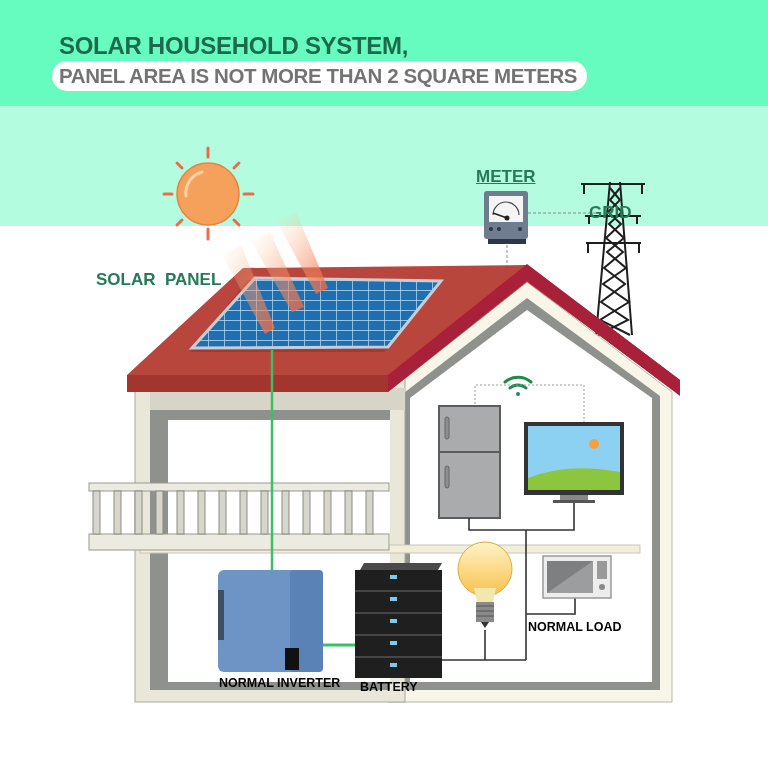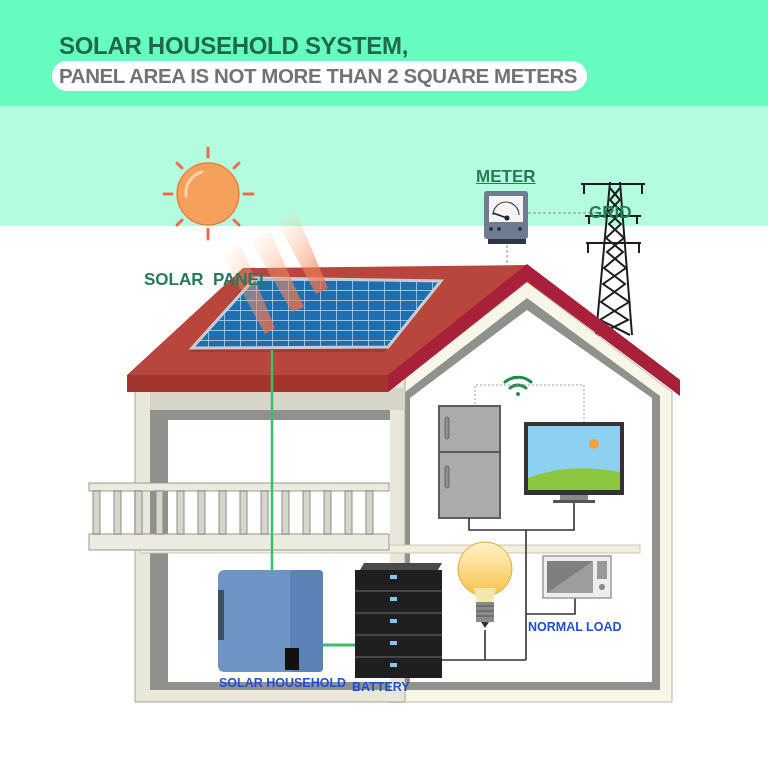--- a/index.html
+++ b/index.html
@@ -4,21 +4,21 @@
 <style>
   html,body{margin:0;padding:0;}
   body{width:768px;height:768px;overflow:hidden;background:#ffffff;font-family:"Liberation Sans","DejaVu Sans",sans-serif;position:relative;}
   .band-top{position:absolute;left:0;top:0;width:768px;height:106px;background:#66fcbf;}
   .band-mid{position:absolute;left:0;top:106px;width:768px;height:120px;background:#b4fcdf;}
   .title1{position:absolute;left:59px;top:32px;font-size:24px;font-weight:bold;color:#1f6a4c;letter-spacing:-0.3px;}
   .title2{position:absolute;left:52px;top:61px;height:30px;line-height:30px;padding:0 10px 0 7px;background:#ffffff;border-radius:15px;font-size:20.5px;font-weight:bold;color:#737373;letter-spacing:-0.4px;}
   svg{position:absolute;left:0;top:0;}
   .lbl{position:absolute;font-weight:bold;white-space:nowrap;}
   .lbl-green{color:#267a58;font-size:17px;}
-  .lbl-blue{color:#1d4ed8;font-size:12.5px;}
+  .lbl-blue{color:#000000;font-size:12.5px;}
 </style>
 </head>
 <body>
 
 <div class="band-top"></div>
 <div class="band-mid"></div>
 
 <div class="title1">SOLAR HOUSEHOLD SYSTEM,</div>
 <div class="title2">PANEL AREA IS NOT MORE THAN 2 SQUARE METERS</div>
 
@@ -194,18 +194,18 @@
     <g fill="#7fc8ef">
       <rect x="390" y="575" width="7" height="4"></rect>
         <rect x="390" y="597" width="7" height="4"></rect>
         <rect x="390" y="619" width="7" height="4"></rect>
         <rect x="390" y="641" width="7" height="4"></rect>
         <rect x="390" y="663" width="7" height="4"></rect>
     </g>
   </g>
 </svg>
 
-<div class="lbl lbl-green" style="left:96px;top:270px;white-space:pre;margin-left:48px;">SOLAR  PANEL</div>
+<div class="lbl lbl-green" style="left:96px;top:270px;white-space:pre;">SOLAR  PANEL</div>
 <div class="lbl lbl-green" style="left:476px;top:167px;text-decoration:underline;">METER</div>
 <div class="lbl lbl-green" style="left:589px;top:165px;margin-top:38px;">GRID</div>
-<div class="lbl lbl-blue" style="left:219px;top:676px;">SOLAR HOUSEHOLD</div>
-<div class="lbl lbl-blue" style="left:352px;top:680px;">BATTERY</div>
+<div class="lbl lbl-blue" style="left:219px;top:676px;">NORMAL INVERTER</div>
+<div class="lbl lbl-blue" style="left:360px;top:680px;">BATTERY</div>
 <div class="lbl lbl-blue" style="left:528px;top:620px;">NORMAL LOAD</div>
 
 </body></html>

